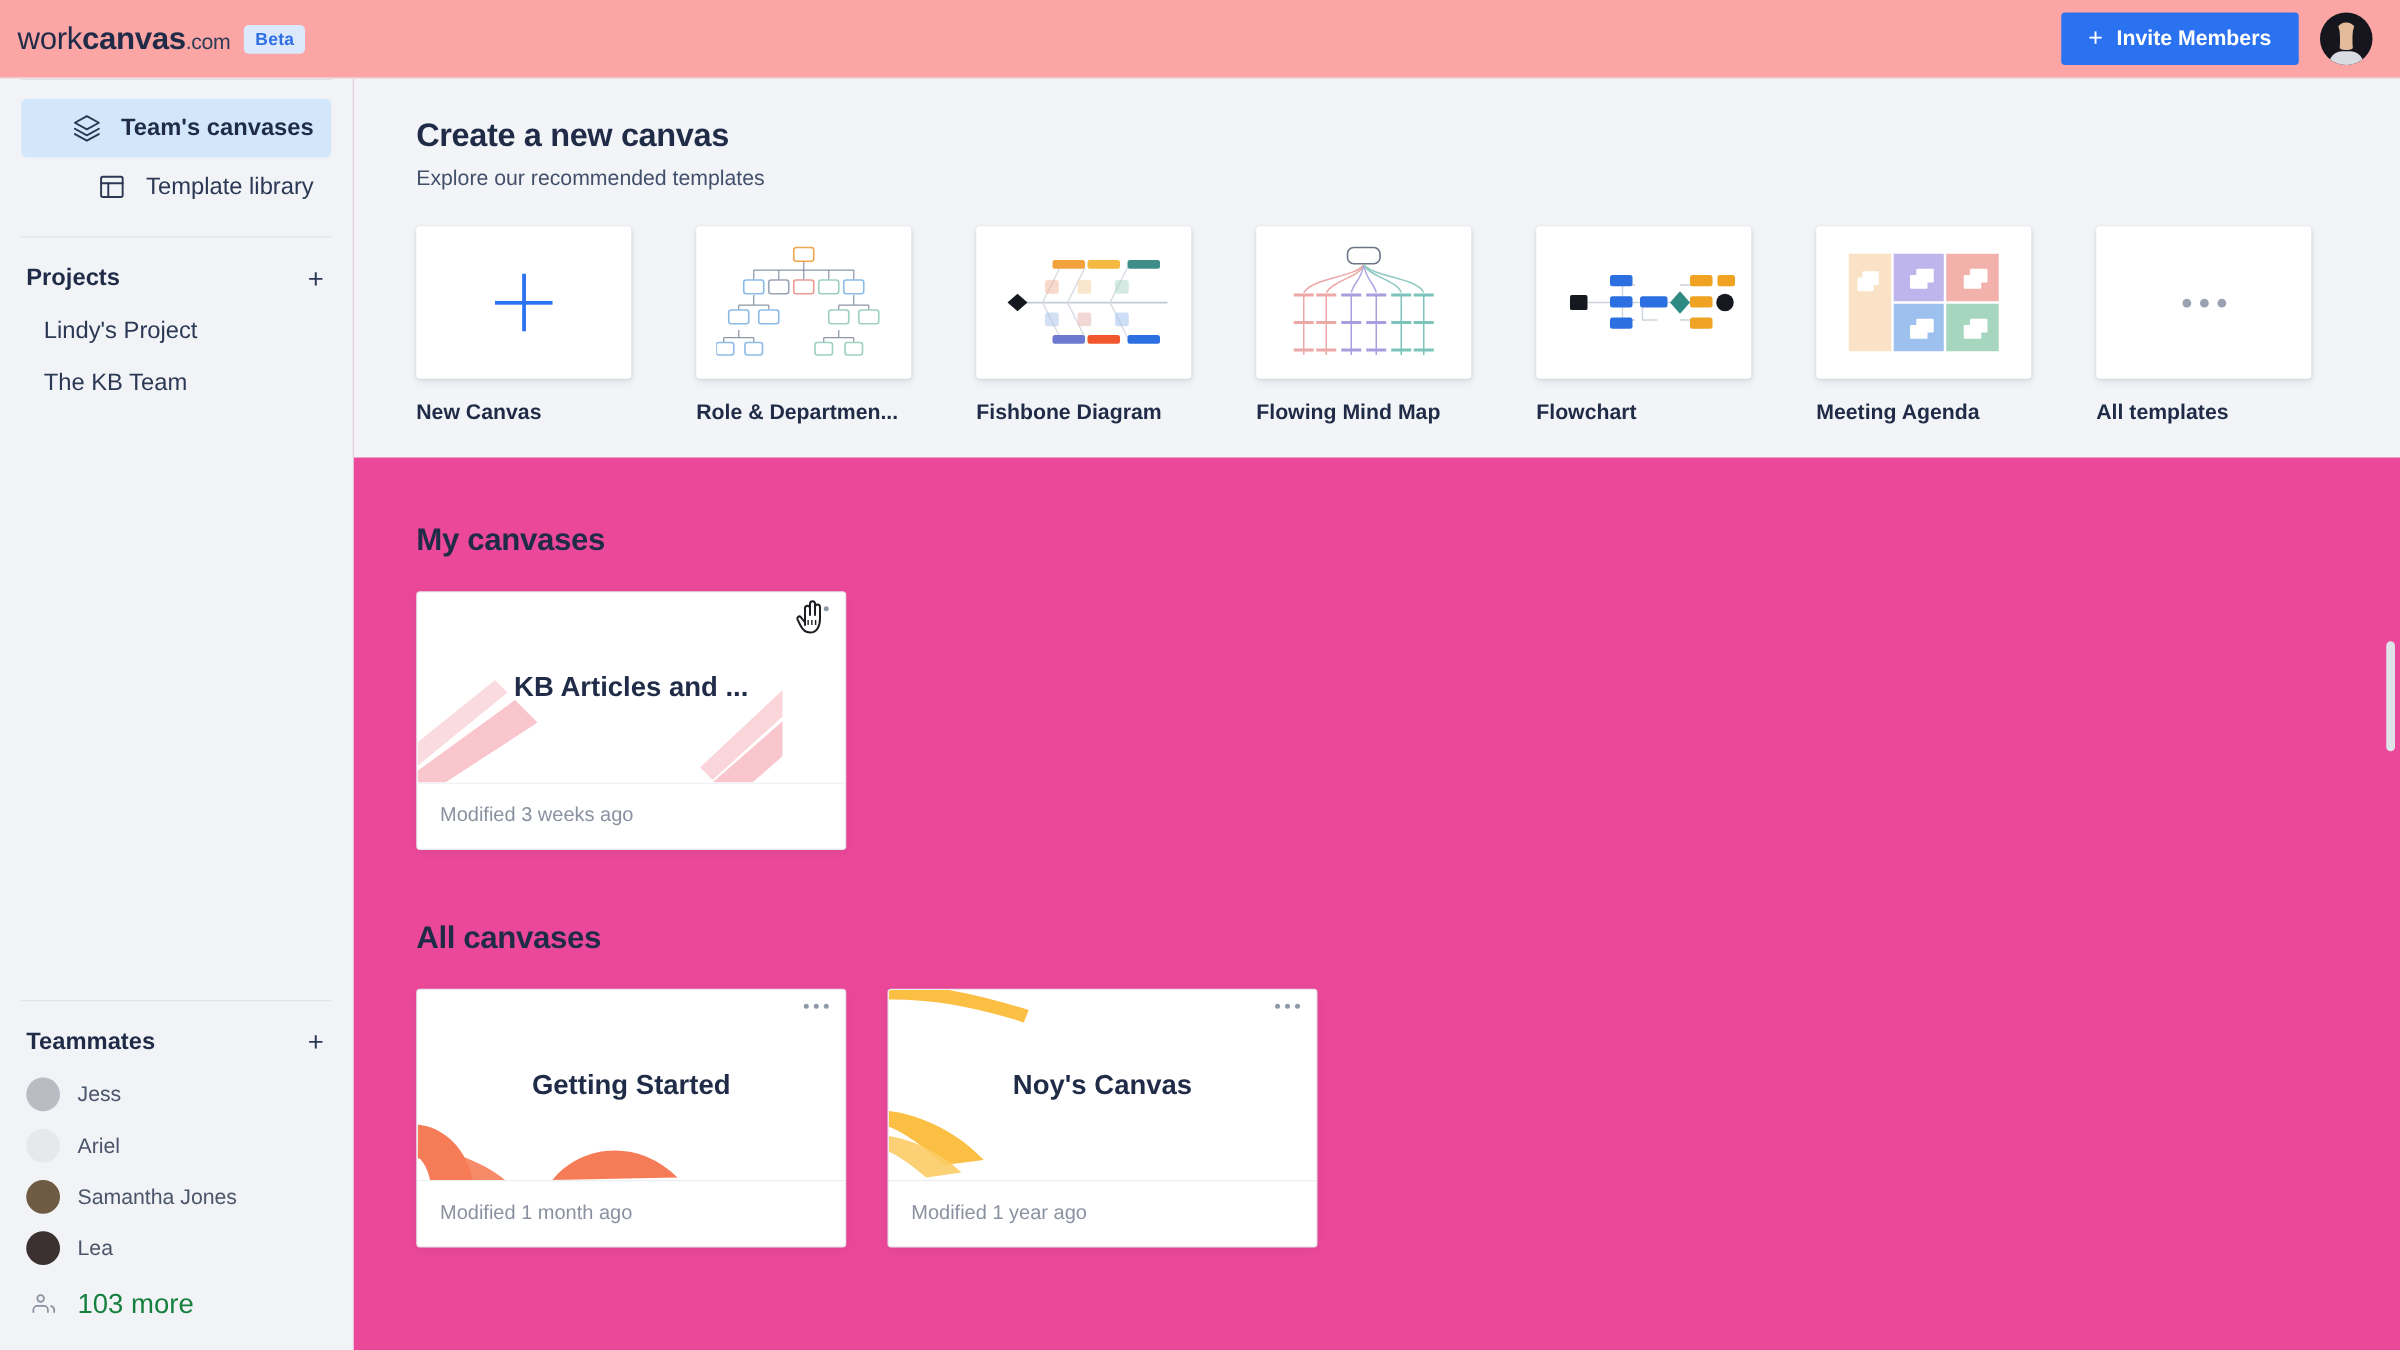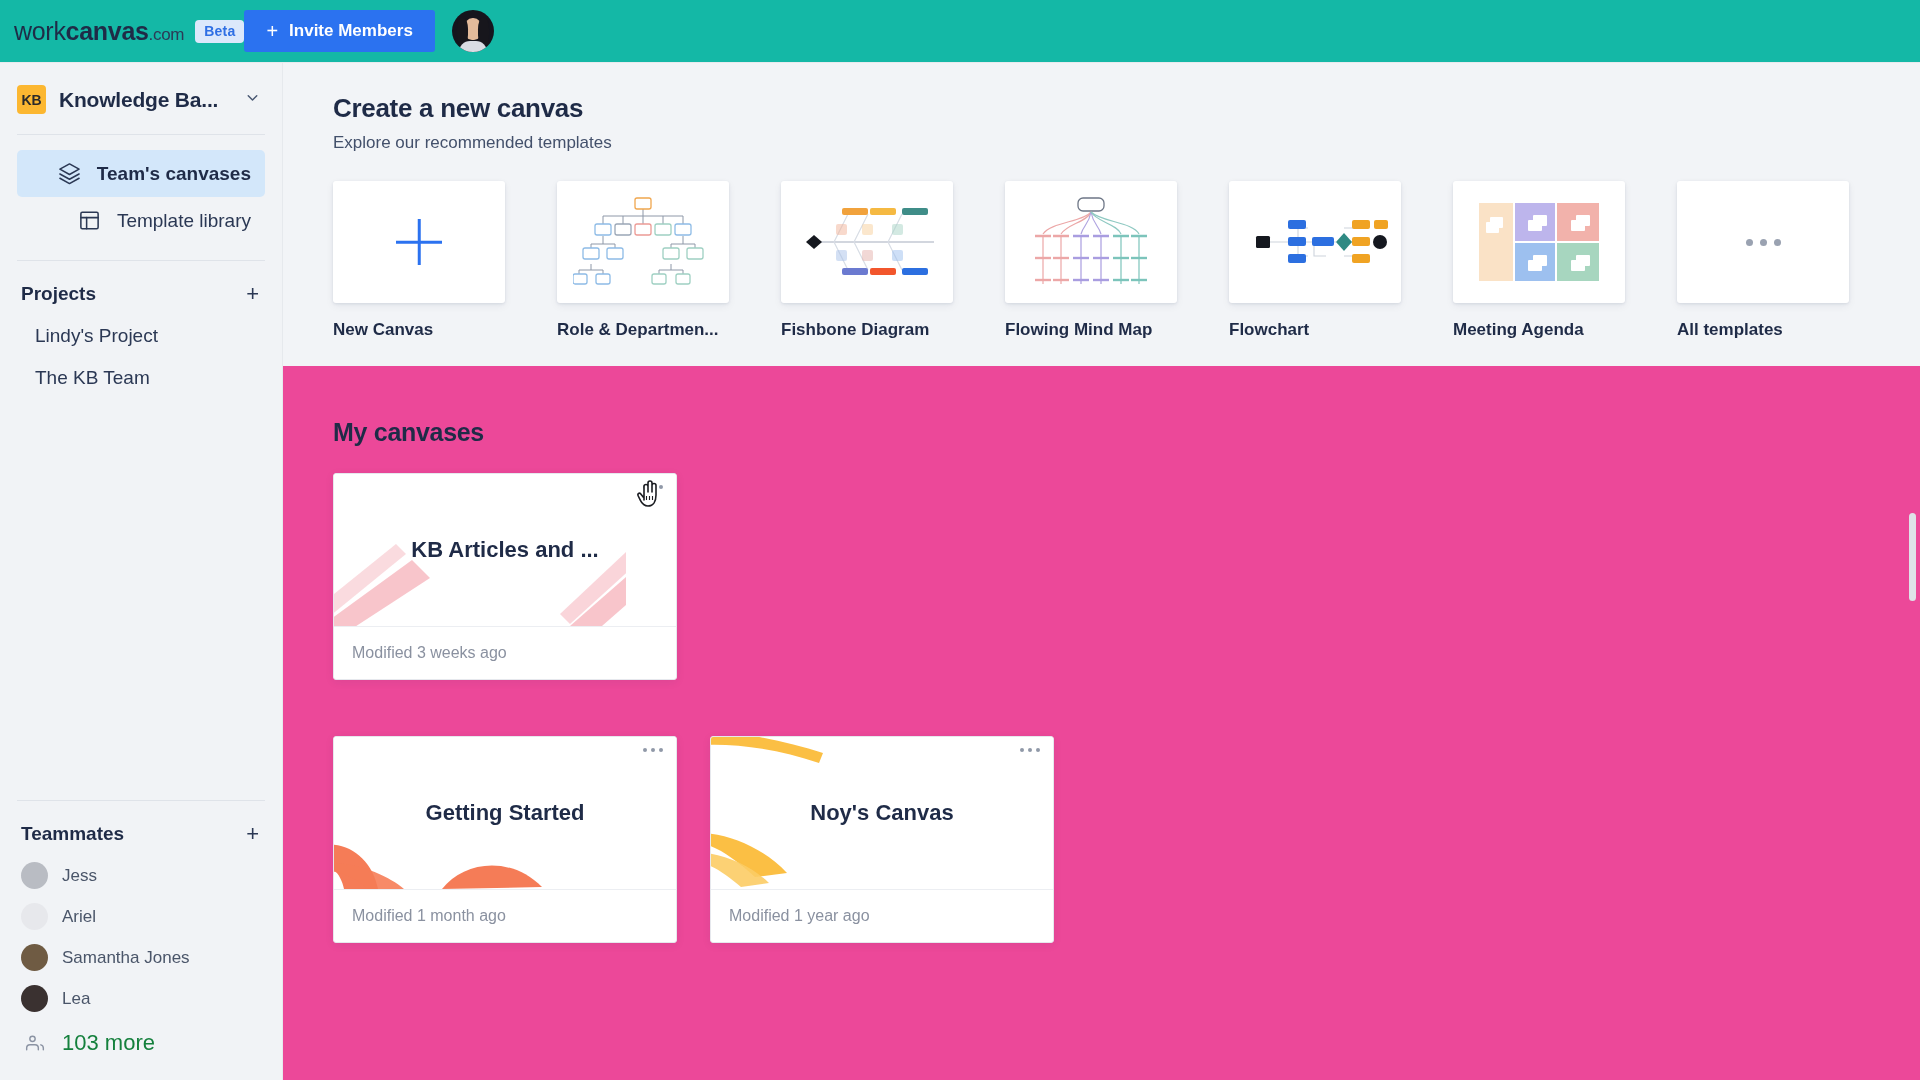--- a/index.html
+++ b/index.html
@@ -5,22 +5,22 @@
   * { box-sizing: border-box; margin: 0; padding: 0; }
   html, body {
     width: 1920px; height: 1080px;
     font-family: "Liberation Sans", sans-serif;
     background: #ffffff; overflow: hidden;
   }
   .app { position: relative; width: 1920px; height: 1080px; display: flex; flex-direction: column; }
 
   
   .topbar {
-    height: 63px; min-height: 63px; background: #14b8a6;
-    display: flex; align-items: center; justify-content: flex-start;
+    height: 63px; min-height: 63px; background: #fca5a5;
+    display: flex; align-items: center; justify-content: space-between;
     padding: 0 22px 0 14px; border-bottom: 1px solid #e8eaee;
     position: relative; z-index: 20;
   }
   .logo { display: flex; align-items: center; gap: 11px; }
   .logo-text { font-size: 25px; color: #1f2b47; letter-spacing: -0.3px; }
   .logo-text .lt-light { font-weight: 400; }
   .logo-text .lt-bold { font-weight: 700; }
   .logo-text .lt-dom { font-size: 17px; font-weight: 400; color: #2c3a56; }
   .beta {
     background: #dce8fb; color: #2f6fe4; font-weight: 700;
@@ -166,29 +166,20 @@
         <div class="hair-r"></div>
         <div class="body"></div>
       </div>
     </div>
   </div>
 
   <div class="body-split">
 
     <div class="sidebar">
 
-      <div class="ws-header">
-        <div class="ws-badge">KB</div>
-        <div class="ws-name">Knowledge Ba...</div>
-        <span class="chev">
-          <svg width="17" height="17" viewBox="0 0 20 20" fill="none">
-              <path d="M5 8l5 5 5-5" stroke="currentColor" stroke-width="1.7" stroke-linecap="round" stroke-linejoin="round"></path>
-            </svg>
-        </span>
-      </div>
       <div class="divider"></div>
 
       <div class="nav">
         <div class="nav-item active">
           <span class="nav-ico">
             <svg width="23" height="23" viewBox="0 0 24 24" fill="none" stroke="currentColor" stroke-width="1.6" stroke-linecap="round" stroke-linejoin="round">
                 <polygon points="12 2 2 7.5 12 13 22 7.5 12 2"></polygon>
                 <polyline points="2 12.5 12 18 22 12.5"></polyline>
                 <polyline points="2 17 12 22.5 22 17"></polyline>
               </svg>
@@ -454,20 +445,21 @@
                     <line x1="18.5" y1="18" x2="18.5" y2="22"></line>
                   </g>
               </svg>
             </div>
             <div class="cc-foot">Modified 3 weeks ago</div>
           </div>
         </div>
       </div>
 
       <div class="sect" style="margin-top:56px;">
+        <div class="sect-title">All canvases</div>
         <div class="cards">
 
           <div class="canvas-card">
             <div class="cc-preview">
               <svg class="stroke" width="292" height="152" viewBox="0 0 292 152" style="left:0;top:0;">
                 <path d="M-20 110 C10 100 38 120 44 152 L10 152 C6 132 -8 124 -24 128 Z" fill="#f4663a"></path>
                 <path d="M-4 126 C26 126 56 140 70 152 L34 152 C24 142 6 134 -8 134 Z" fill="#f4663a" opacity=".9"></path>
                 <path d="M108 152 C130 124 176 118 208 150 L108 152 Z" fill="#f4663a"></path>
               </svg>
               <div class="cc-menu">

